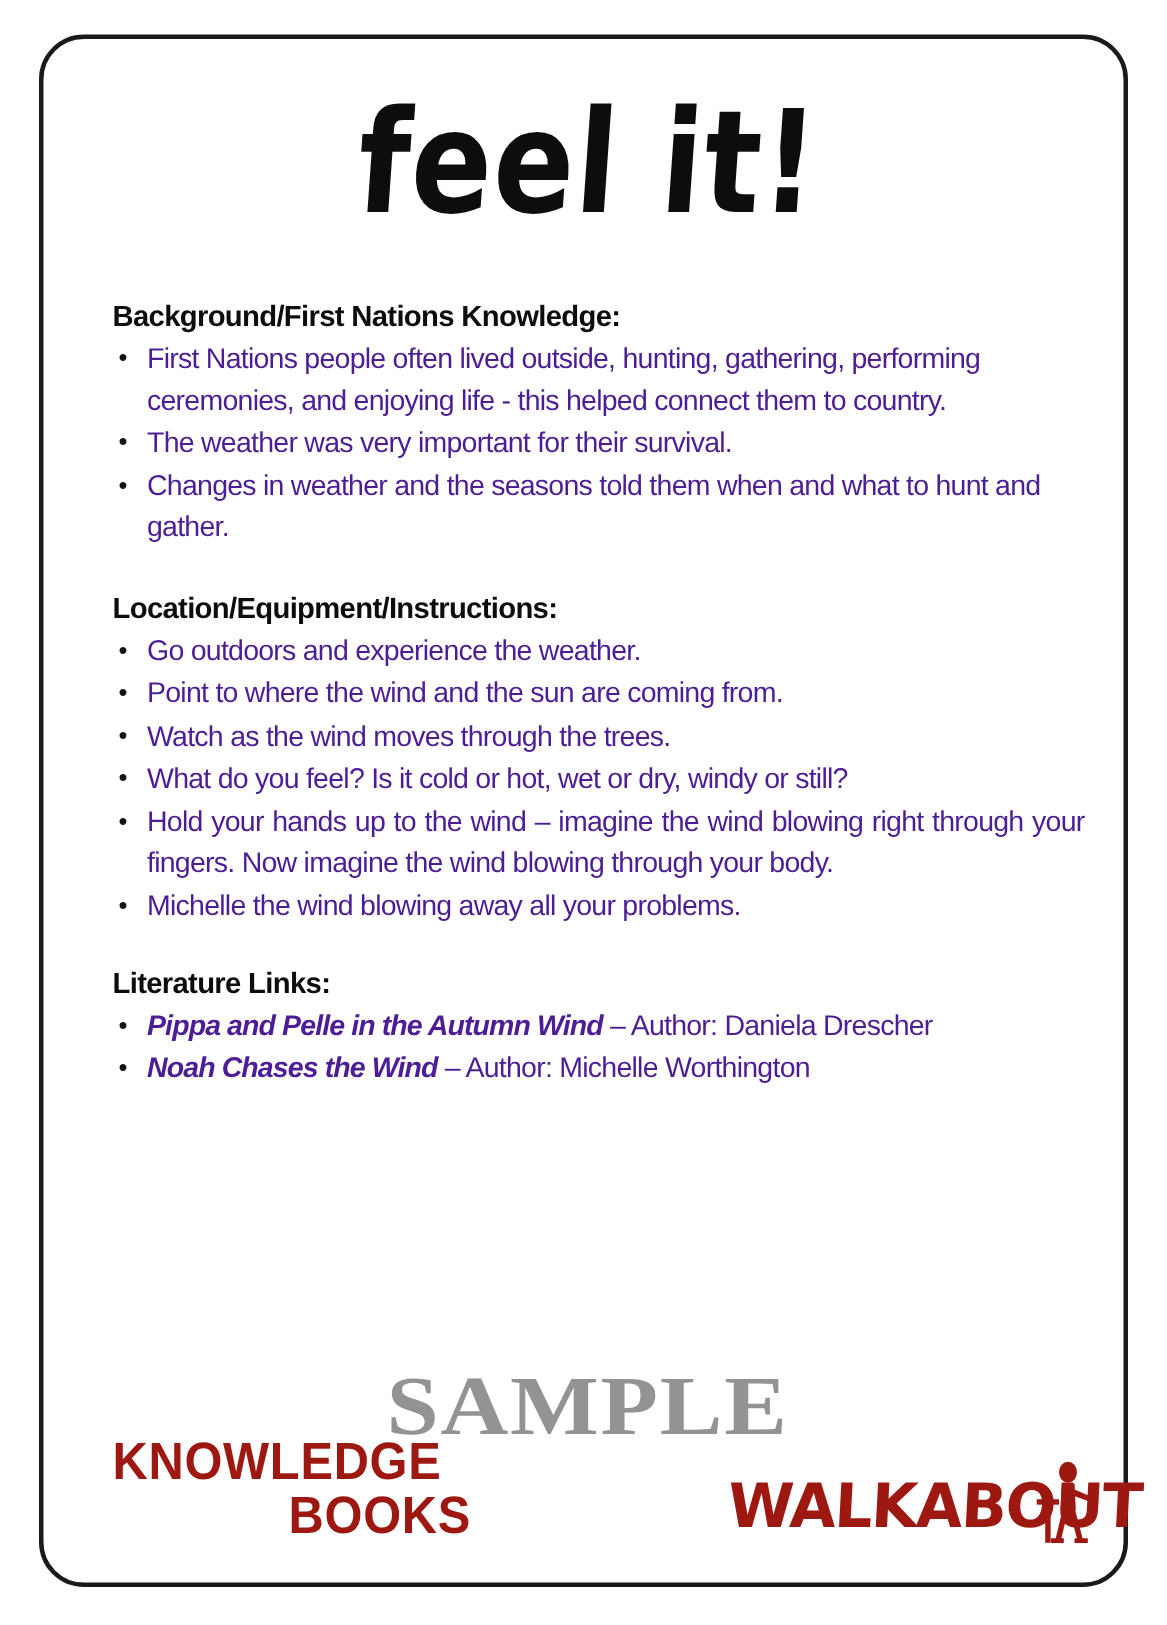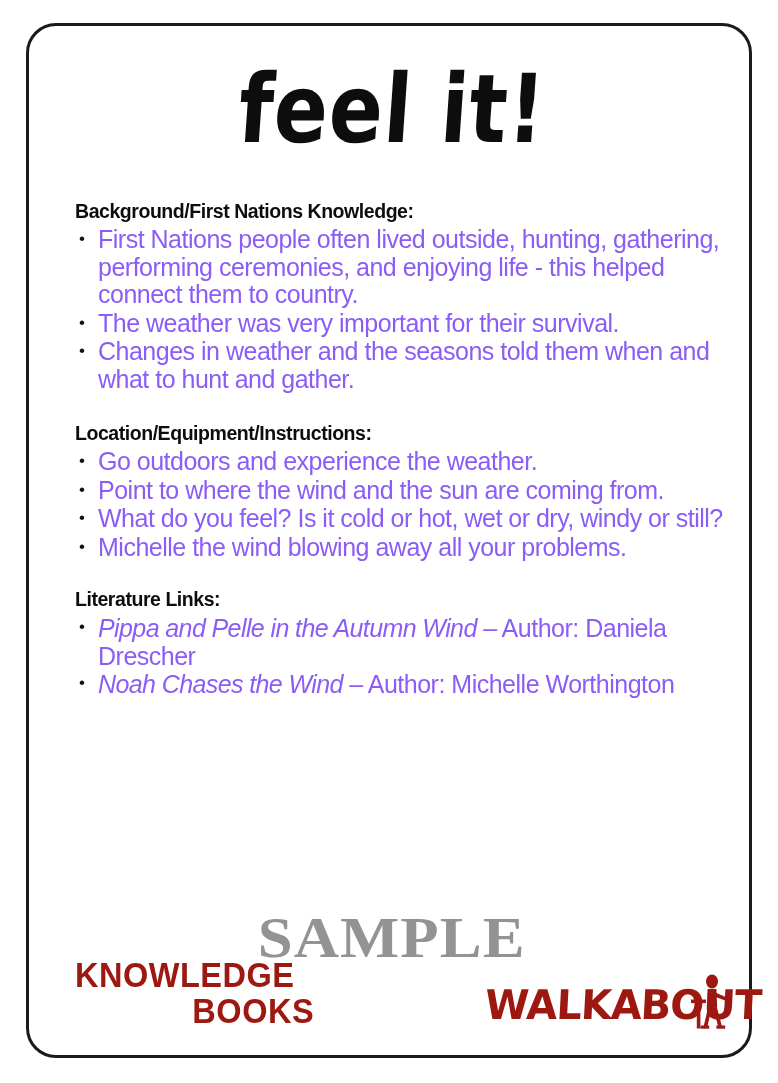--- a/index.html
+++ b/index.html
@@ -72,24 +72,24 @@
   }
 
   ul.bullets {
     list-style: none;
     margin: 0;
     padding: 0;
   }
   ul.bullets > li {
     position: relative;
     padding-left: 23px;
-    font-size: 25px;
+    font-size: 19px;
     line-height: 27.5px;
     letter-spacing: -0.5px;
-    color: #8b5cf6;
+    color: #4c1d95;
     margin: 0 0 1px 0;
   }
   ul.bullets > li::before {
     content: "\2022";
     position: absolute;
     left: 4px;
     top: -1px;
     font-size: 17px;
     line-height: 27.5px;
     color: #111111;
@@ -100,21 +100,21 @@
     line-height: 29px;
   }
   li.justified::before { left: 6px; line-height: 29px; }
 
   .gap-a { height: 26px; }
   .gap-b { height: 24px; }
 
   
   ul.lit > li { line-height: 28px; margin-bottom: 0; }
   .book-title {
-    font-weight: 400;
+    font-weight: 700;
     font-style: italic;
     letter-spacing: -0.6px;
   }
   .book-author { font-style: normal; font-weight: 400; }
 
   
   #sample-watermark {
     position: absolute;
     left: 0;
     top: 884px;
@@ -212,21 +212,23 @@
       </ul>
     </div>
 
     <div class="gap-a"></div>
 
     <div class="section">
       <div class="section-heading">Location/Equipment/Instructions:</div>
       <ul class="bullets">
         <li>Go outdoors and experience the weather.</li>
         <li>Point to where the wind and the sun are coming from.</li>
+        <li>Watch as the wind moves through the trees.</li>
         <li>What do you feel?  Is it cold or hot, wet or dry, windy or still?</li>
+        <li class="justified">Hold your hands up to the wind – imagine the wind blowing right through your fingers. Now imagine the wind blowing through your body.</li>
         <li>Michelle the wind blowing away all your problems.</li>
       </ul>
     </div>
 
     <div class="gap-b"></div>
 
     <div class="section">
       <div class="section-heading">Literature Links:</div>
       <ul class="bullets lit">
         <li><span class="book-title">Pippa and Pelle in the Autumn Wind</span><span class="book-author"> – Author: Daniela Drescher</span></li>

